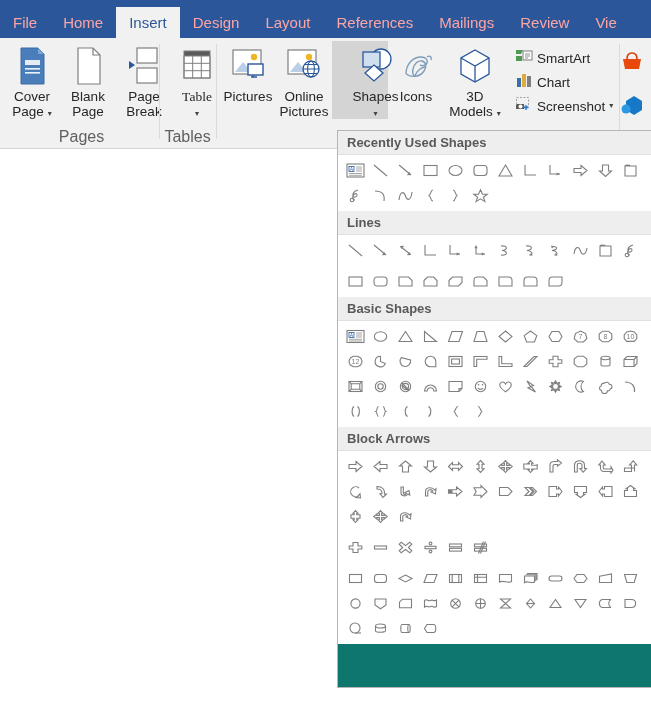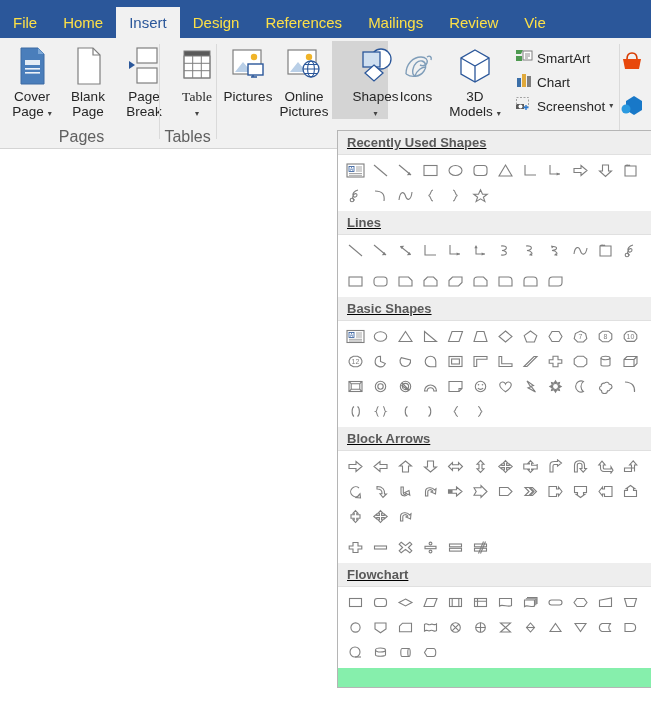--- a/index.html
+++ b/index.html
@@ -14,21 +14,21 @@
 
   
   .tabbar {
     position:absolute; left:0; top:0; width:651px; height:38px;
     background:#2b579a;
     display:flex; align-items:flex-end;
   }
   .tab {
     height:31px; line-height:31px;
     padding:0 13px;
-    color:#fde047; font-size:15px;
+    color:#fca5a5; font-size:15px;
     white-space:nowrap;
     cursor:pointer;
   }
   .tab.active {
     background:#f1f1f1; color:#2b579a;
   }
 
   
   .ribbon {
     position:absolute; left:0; top:38px; width:651px; height:111px;
@@ -66,25 +66,24 @@
 
   
   .canvas {
     position:absolute; left:0; top:150px; width:337px; height:562px;
     background:#ffffff;
   }
 
   
   .panel {
     position:absolute; left:337px; top:130px; width:314px; height:558px;
-    background:#86efac;
+    background:#0f766e;
     border:1px solid #b5b5b5;
     border-right:none;
     overflow:hidden;
-    text-decoration:underline;
   }
   .sect-head {
     height:24px; line-height:24px;
     background:#eeeeee;
     border-bottom:1px solid #e0e0e0;
     padding-left:9px;
     font-size:13px; font-weight:bold; color:#595959;
   }
   .sect-body { padding:3px 0 3px 5px; background:#ffffff; }
   .srow { display:flex; height:25px; align-items:center; }
@@ -101,20 +100,21 @@
 </head>
 <body>
 
 <div id="app">
 
   <div class="tabbar">
     <div class="tab"><span>File</span></div>
     <div class="tab"><span>Home</span></div>
     <div class="tab active"><span>Insert</span></div>
     <div class="tab"><span>Design</span></div>
+    <div class="tab"><span>Layout</span></div>
     <div class="tab"><span>References</span></div>
     <div class="tab"><span>Mailings</span></div>
     <div class="tab"><span>Review</span></div>
     <div class="tab"><span>Vie</span></div>
   </div>
 
   <div class="ribbon">
 
     <div class="rgroup" style="left:4px; width:155px;">
       <div class="gitems" style="left:0;">
@@ -948,21 +948,20 @@
         <div class="scell">
             <svg width="17" height="15" viewBox="0 0 17 15">
               <rect class="st" x="2.5" y="4" width="12" height="2.8"></rect>
               <rect class="st" x="2.5" y="8.3" width="12" height="2.8"></rect>
               <path class="st" d="M11.5 1.5 L6.5 13.5 M13.5 1.5 L8.5 13.5"></path>
             </svg>
           </div>
       </div>
     </div>
 
-    <div class="sect-head">Flowchart</div>
     <div class="sect-body">
       <div class="srow">
         <div class="scell">
             <svg width="17" height="15" viewBox="0 0 17 15">
               <rect class="st" x="2.5" y="3.5" width="12" height="8"></rect>
             </svg>
           </div>
         <div class="scell">
             <svg width="17" height="15" viewBox="0 0 17 15">
               <rect class="st" x="2.5" y="3.5" width="12" height="8" rx="2.8" ry="2.8"></rect>

